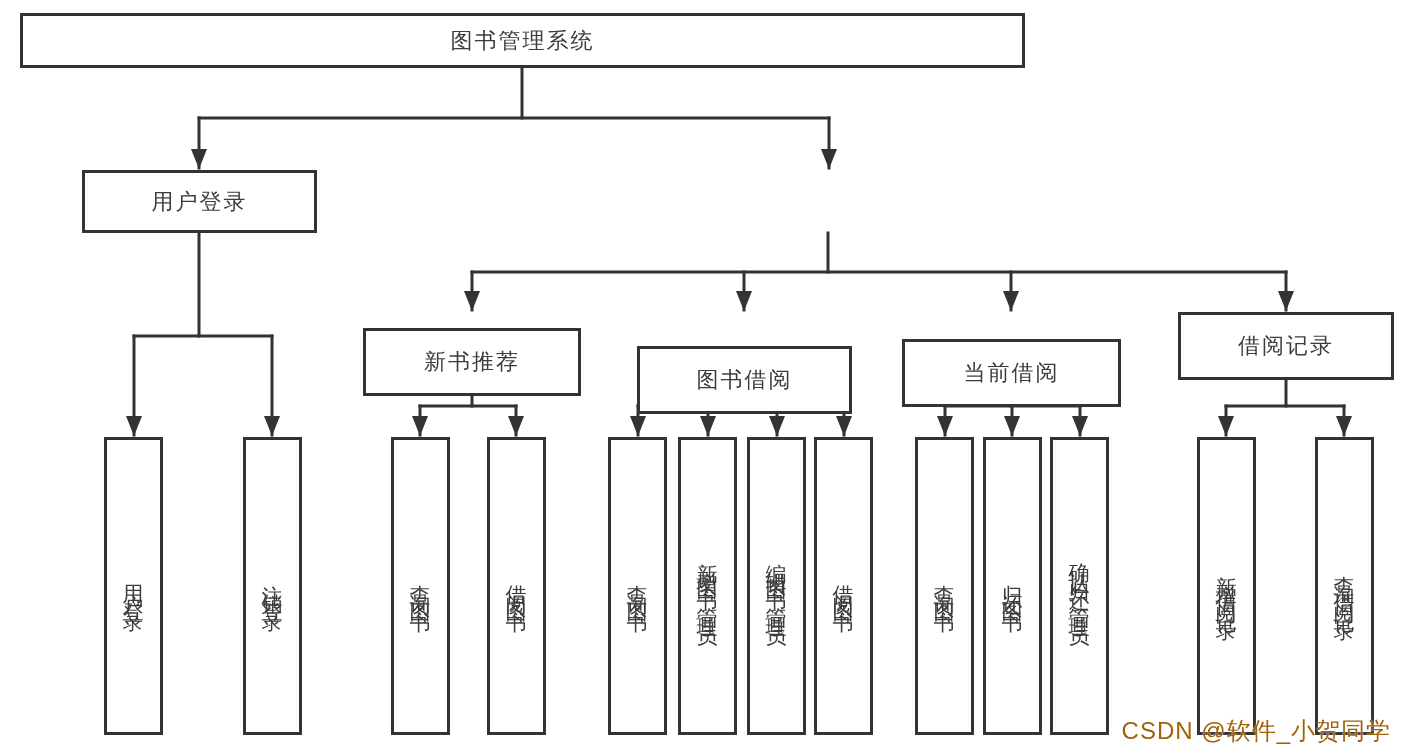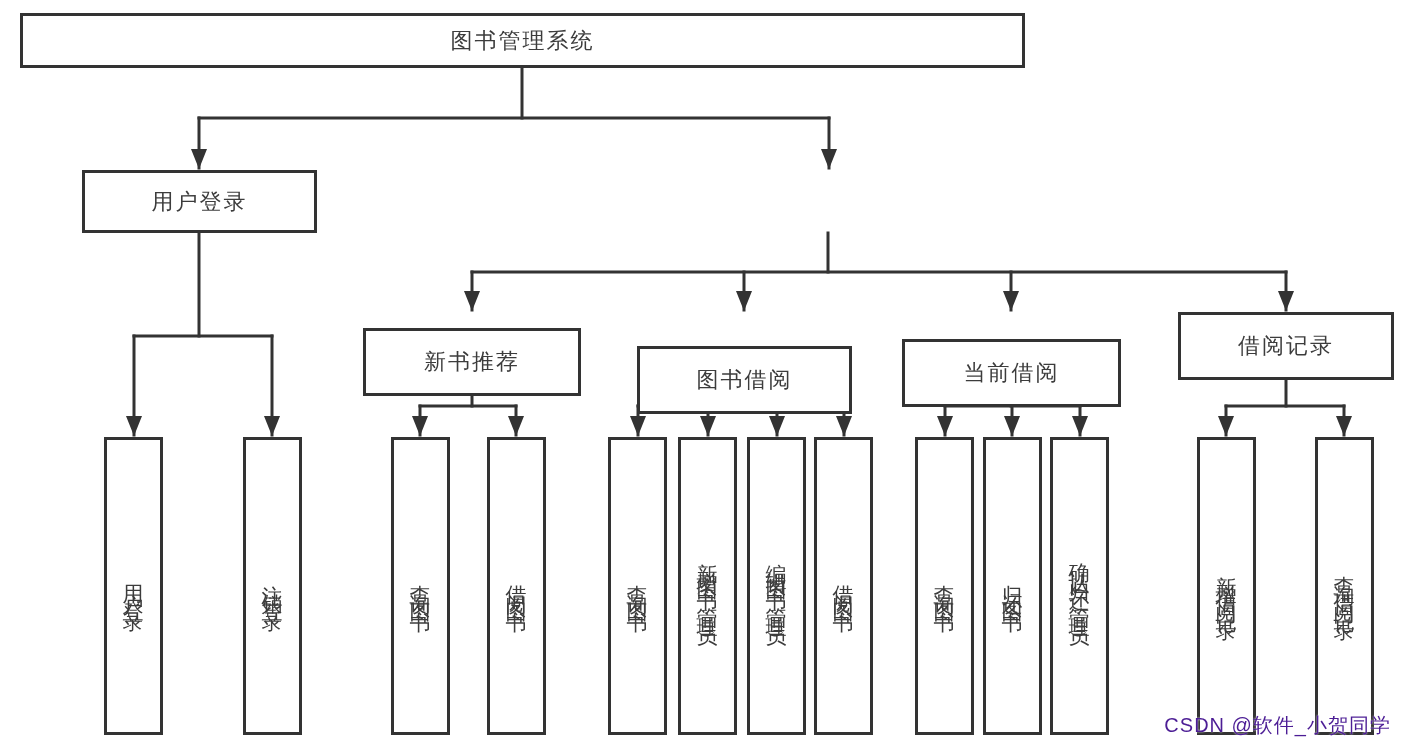--- a/index.html
+++ b/index.html
@@ -51,23 +51,23 @@
   .lf-6  { left:678px; }
   .lf-7  { left:747px; }
   .lf-8  { left:814px; }
   .lf-9  { left:915px; }
   .lf-10 { left:983px; }
   .lf-11 { left:1050px; }
   .lf-12 { left:1197px; }
   .lf-13 { left:1315px; }
   .watermark {
     position:absolute;
-    right:14px; bottom:8px;
-    color:#4c1d95;
-    font-size:20px;
+    right:14px; bottom:0;
+    color:#a16207;
+    font-size:24px;
     letter-spacing:1px;
     text-shadow:0 0 2px #ffffff;
     white-space:nowrap;
   }
 </style>
 </head>
 <body>
 
 <div class="stage">
 

